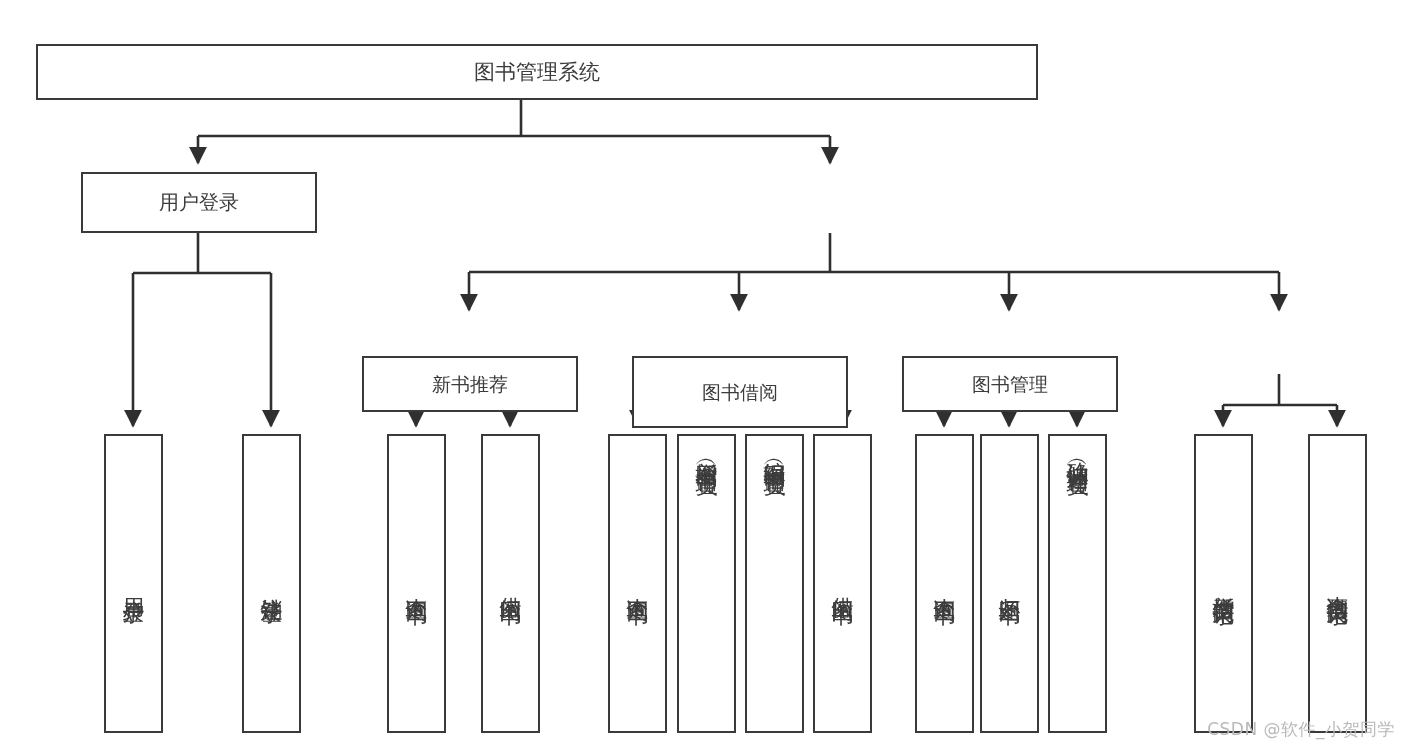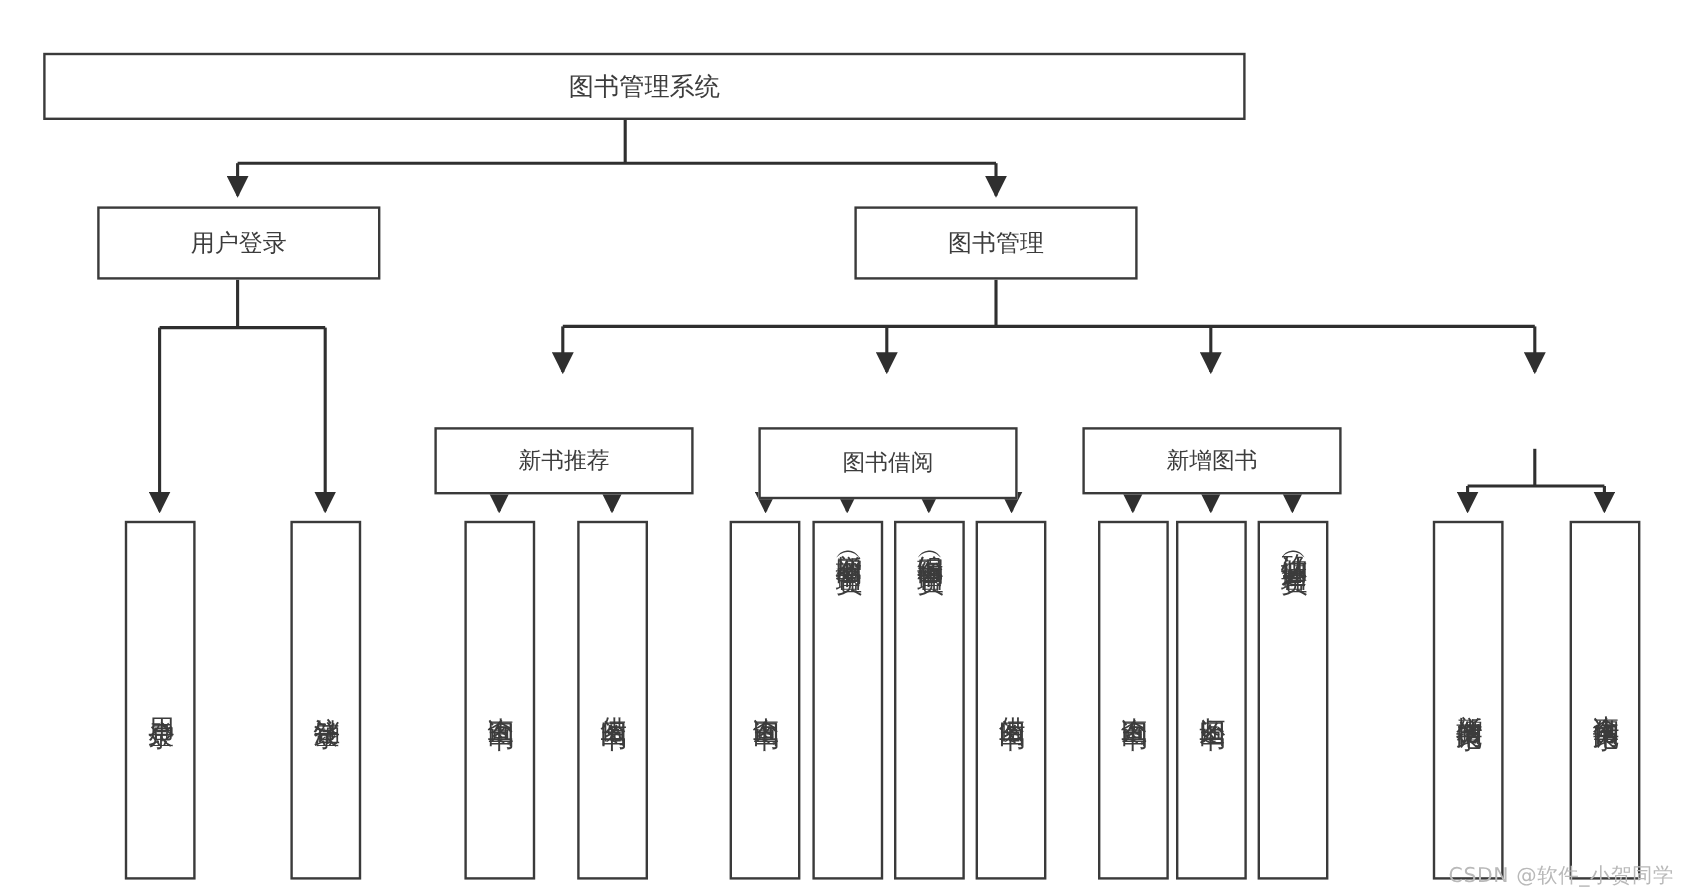--- a/index.html
+++ b/index.html
@@ -113,32 +113,29 @@
     </g>
   </svg>
 
   <div class="node root" style="left:36px;top:13px;width:1002px;height:56px;margin-top:31px;">
     <span>图书管理系统</span>
   </div>
 
   <div class="node lvl1" style="left:81px;top:172px;width:236px;height:61px;">
     <span>用户登录</span>
   </div>
-  <div class="node lvl1" style="left:712px;top:172px;width:236px;height:61px;">
-    <span>图书管理</span>
-  </div>
 
   <div class="node lvl2" style="left:362px;top:318px;width:216px;height:56px;">
     <span>新书推荐</span>
   </div>
-  <div class="node lvl2" style="left:632px;top:318px;width:216px;height:60px;">
+  <div class="node lvl2" style="left:632px;top:318px;width:216px;height:72px;">
     <span>图书借阅</span>
   </div>
   <div class="node lvl2" style="left:902px;top:318px;width:216px;height:56px;">
-    <span>新增图书</span>
+    <span>图书管理</span>
   </div>
 
   <div class="node leaf center-text" style="left:104px;top:434px;width:59px;height:299px;">
     <span class="vtext">用户登录</span>
   </div>
   <div class="node leaf center-text" style="left:242px;top:434px;width:59px;height:299px;">
     <span class="vtext">注销登录</span>
   </div>
 
   <div class="node leaf center-text" style="left:387px;top:434px;width:59px;height:299px;">

